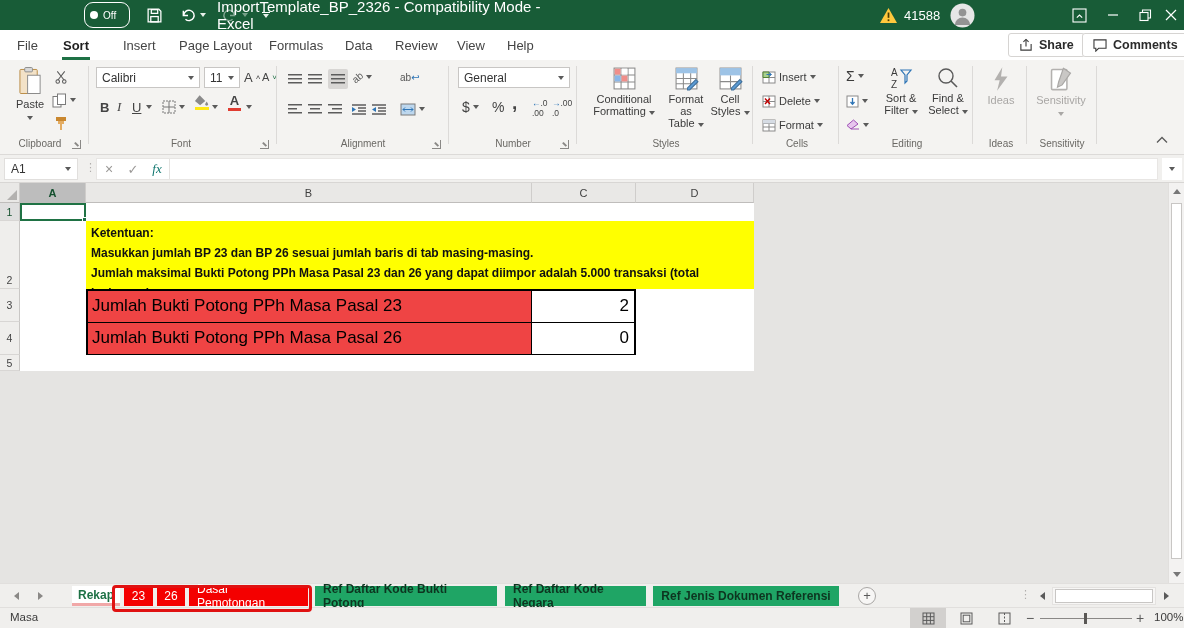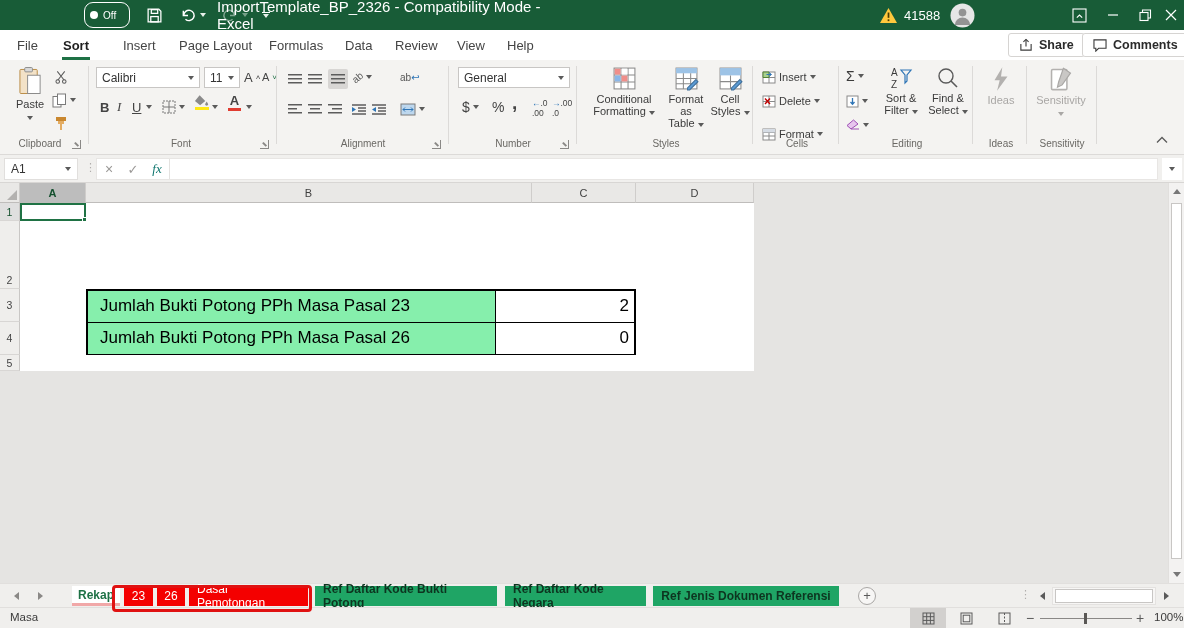--- a/index.html
+++ b/index.html
@@ -75,21 +75,21 @@
       display:flex;align-items:center;justify-content:center;font-size:10.5px;color:#444;}
   .rh.sel{background:#DFDFDF;color:#14502E;}
   .corner-tri{position:absolute;right:2px;bottom:2px;width:0;height:0;border-left:10px solid transparent;border-bottom:10px solid #B3B1AF;}
   .a1sel{position:absolute;left:20px;top:20px;width:66px;height:18px;border:2px solid #1F7244;}
   .a1handle{position:absolute;right:-3px;bottom:-3px;width:5px;height:5px;background:#1F7244;border:1px solid #fff;}
   .note{position:absolute;left:86px;top:38px;width:668px;height:68px;background:#FFFF00;overflow:hidden;padding:2px 5px;
         font-size:12px;font-weight:700;color:#111;line-height:20px;}
   .tbl{position:absolute;left:86px;top:106px;width:550px;height:66px;border:2px solid #000;}
   .trow{display:flex;height:31px;}
   .trow.first{border-bottom:1.5px solid #000;height:31.5px;}
-  .tlabel{width:408px;background:#86efac;border-right:1.5px solid #000;font-size:17px;color:#000;display:flex;align-items:center;padding-left:12px;white-space:nowrap;overflow:hidden;}
+  .tlabel{width:444px;background:#ef4444;border-right:1.5px solid #000;font-size:17px;color:#000;display:flex;align-items:center;padding-left:4px;white-space:nowrap;overflow:hidden;}
   .tvalue{flex:1;background:#fff;font-size:17px;color:#000;display:flex;align-items:center;justify-content:flex-end;padding-right:5px;}
   .vscroll{position:absolute;left:1168px;top:0;width:16px;height:400px;background:#F3F2F1;border-left:1px solid #E1DFDD;}
   .tri-up{width:0;height:0;border-left:4px solid transparent;border-right:4px solid transparent;border-bottom:5px solid #777;}
   .tri-down{width:0;height:0;border-left:4px solid transparent;border-right:4px solid transparent;border-top:5px solid #777;}
   .tri-left{width:0;height:0;border-top:4px solid transparent;border-bottom:4px solid transparent;border-right:5px solid #777;}
   .tri-right{width:0;height:0;border-top:4px solid transparent;border-bottom:4px solid transparent;border-left:5px solid #777;}
   .vthumb{position:absolute;left:2px;top:20px;width:11px;height:356px;background:#fff;border:1px solid #C8C6C4;}
   .sbtn{display:flex;align-items:center;justify-content:center;}
 
   
@@ -424,21 +424,21 @@
     </div>
     <div class="smbtn" style="left:762px;top:31px;">
       <svg width="14" height="13" viewBox="0 0 14 13">
           <rect x="1" y="1" width="12" height="11" fill="#fff" stroke="#8a8a8a"></rect>
           <path d="M1 6.5h12M7 1v11" stroke="#8a8a8a"></path>
           <path d="M3 3.5 8 9M8 3.5 3 9" stroke="#C00000" stroke-width="1.4"></path>
         </svg>
       <span>Delete</span>
         <span class="chev"></span>
     </div>
-    <div class="smbtn" style="left:762px;top:64px;">
+    <div class="smbtn" style="left:762px;top:55px;">
       <svg width="14" height="13" viewBox="0 0 14 13">
           <rect x="1" y="1" width="12" height="11" fill="#fff" stroke="#8a8a8a"></rect>
           <path d="M1 4.5h12M1 8h12M7 1v11" stroke="#8a8a8a"></path>
           <rect x="1" y="1" width="12" height="3.5" fill="#D6DCE4"></rect>
         </svg>
       <span>Format</span>
         <span class="chev"></span>
     </div>
     <div class="glabel" style="left:756px;width:82px;">Cells</div>
     <div class="gdiv" style="left:838px;"></div>
@@ -536,20 +536,26 @@
     <div class="rh sel" style="top:20px;height:18px;">1</div>
     <div class="rh" style="top:38px;height:68px;align-items:flex-end;padding-bottom:2px;">2</div>
     <div class="rh" style="top:106px;height:33px;">3</div>
     <div class="rh" style="top:139px;height:33px;">4</div>
     <div class="rh" style="top:172px;height:16px;">5</div>
 
     <div class="a1sel">
         <span class="a1handle"></span>
       </div>
 
+    <div class="note">
+      <div>Ketentuan:</div>
+      <div>Masukkan jumlah BP 23 dan BP 26 sesuai jumlah baris di tab masing-masing.</div>
+      <div>Jumlah maksimal Bukti Potong PPh Masa Pasal 23 dan 26 yang dapat diimpor adalah 5.000 transaksi (total</div>
+      <div>keduanya)</div>
+    </div>
 
     <div class="tbl">
       <div class="trow first">
         <div class="tlabel">Jumlah Bukti Potong PPh Masa Pasal 23</div>
         <div class="tvalue">2</div>
       </div>
       <div class="trow">
         <div class="tlabel">Jumlah Bukti Potong PPh Masa Pasal 26</div>
         <div class="tvalue">0</div>
       </div>

